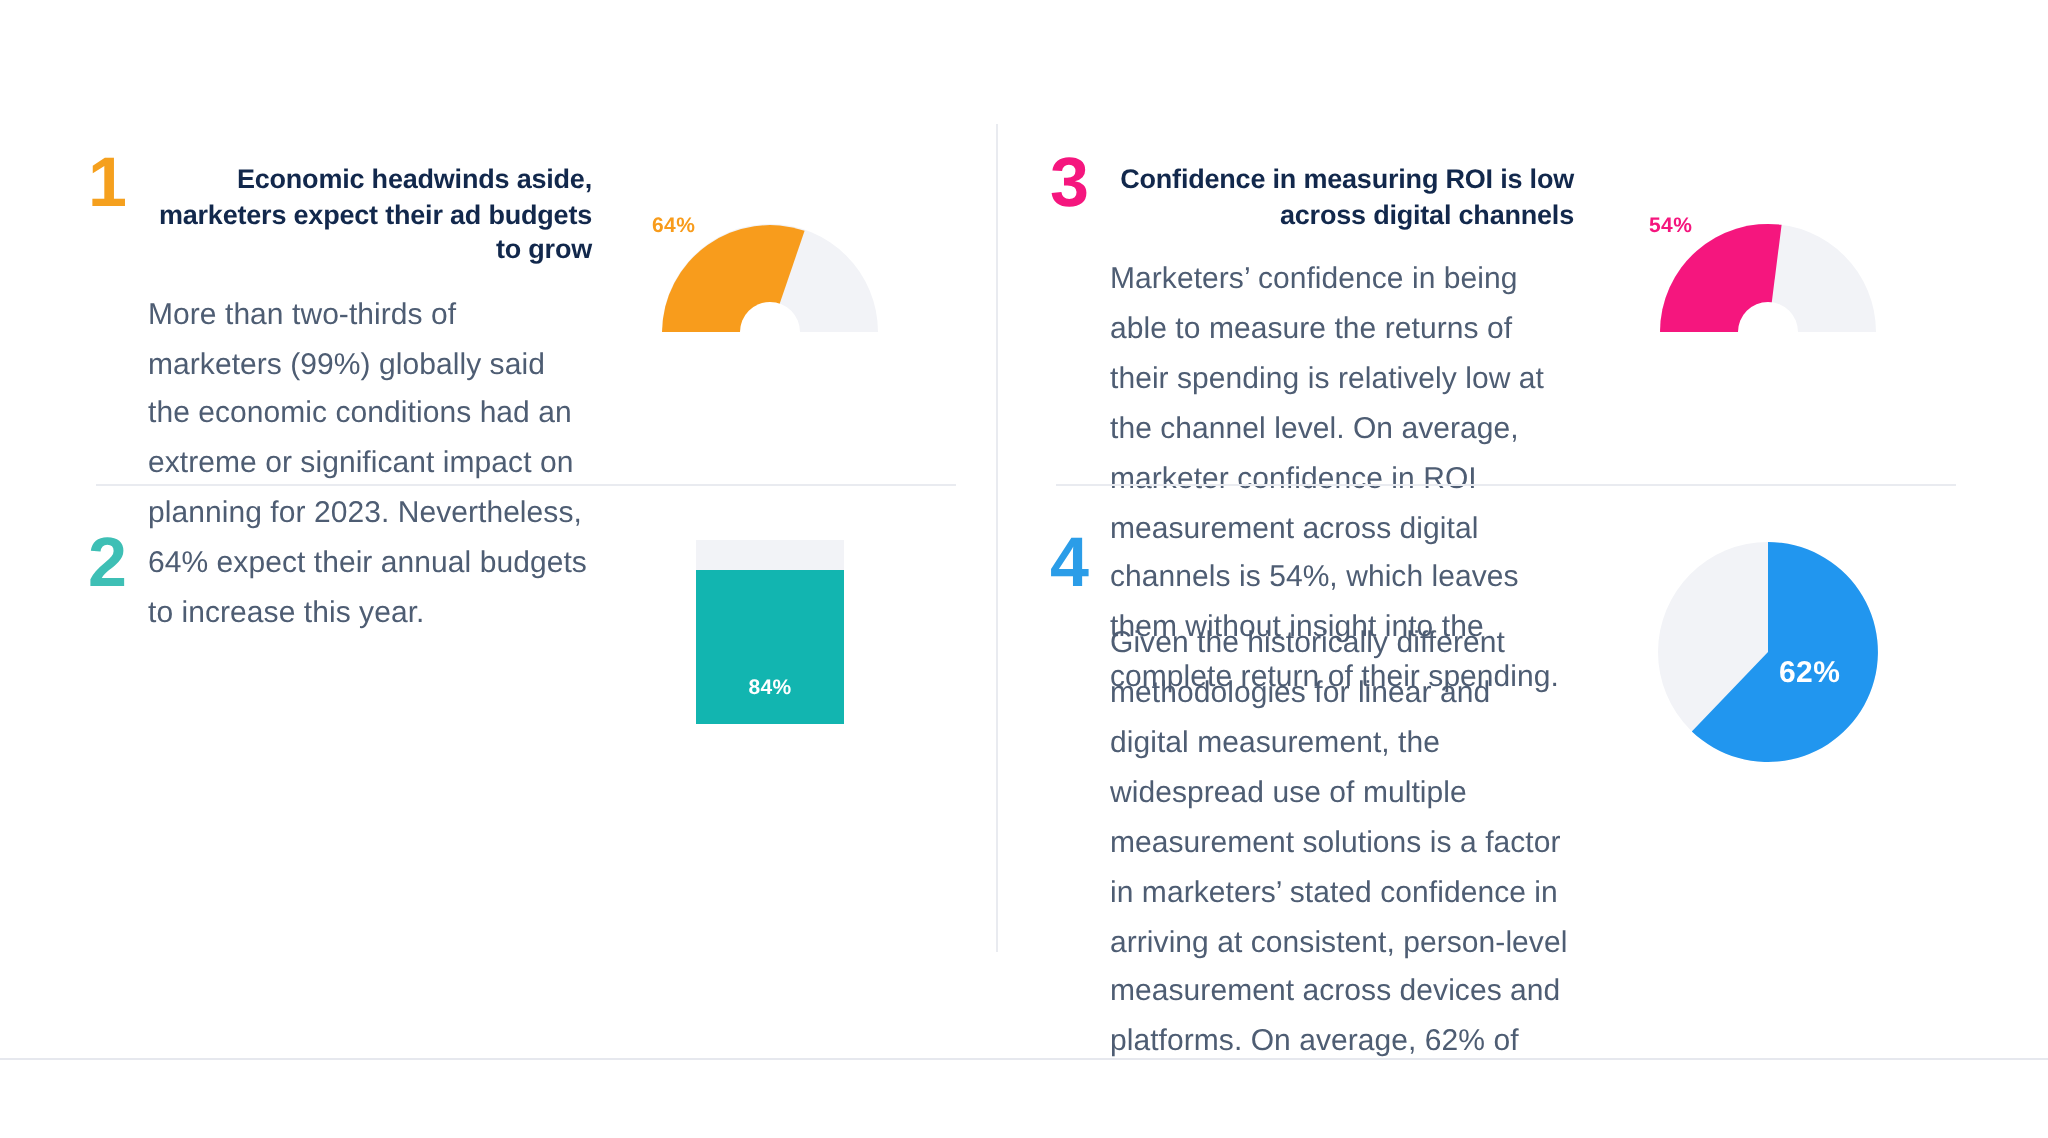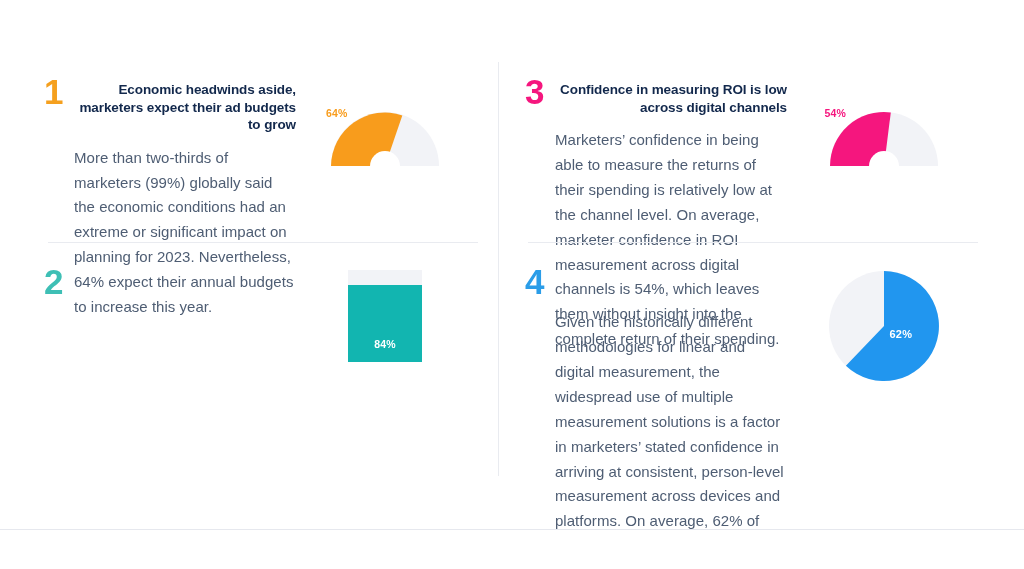--- a/index.html
+++ b/index.html
@@ -150,21 +150,21 @@
   }
 
   
   .pie-wrap {
     position: relative;
     width: 112px;
     height: 112px;
   }
   .pie-lbl {
     position: absolute;
-    font-size: 11px;
+    font-size: 15px;
     font-weight: 700;
     color: #ffffff;
     letter-spacing: 0.2px;
     left: 62px;
     top: 58px;
   }
 
   
   .divider {
     position: absolute;

